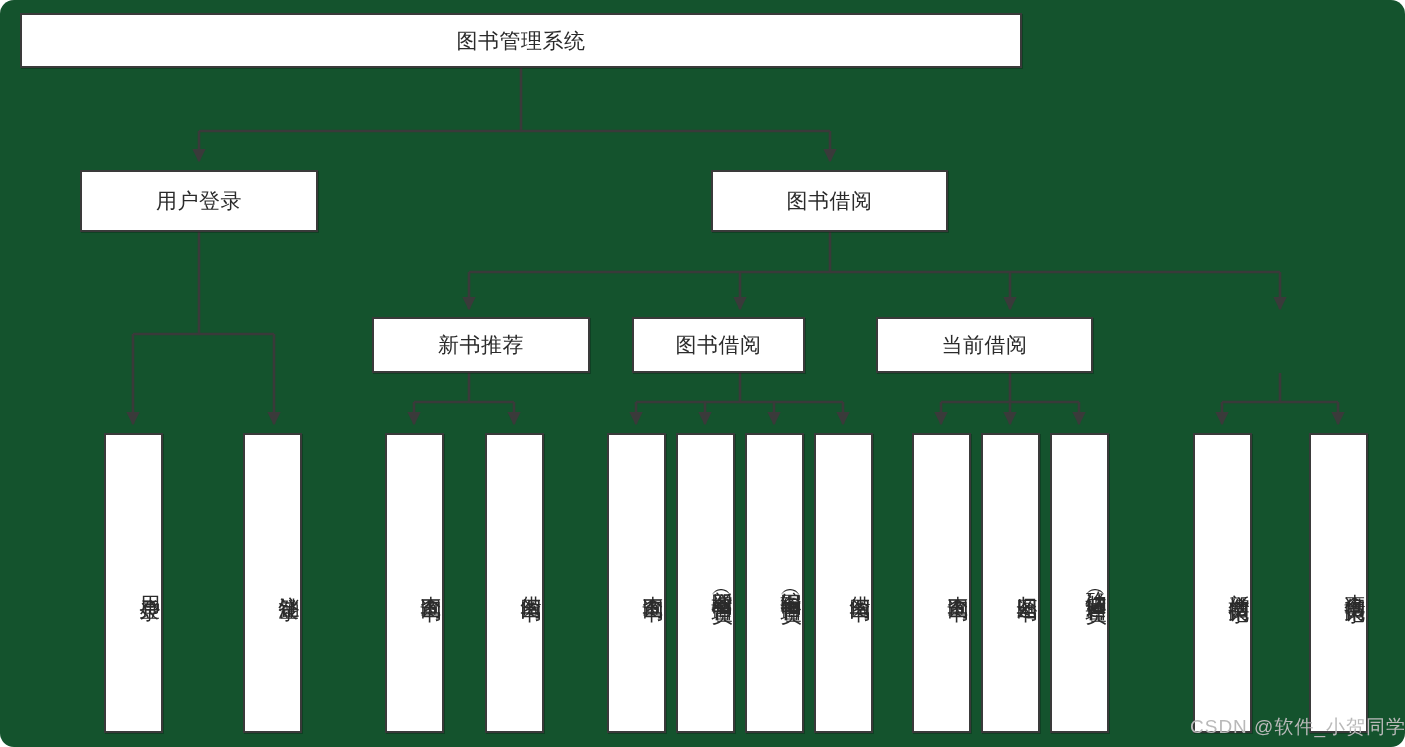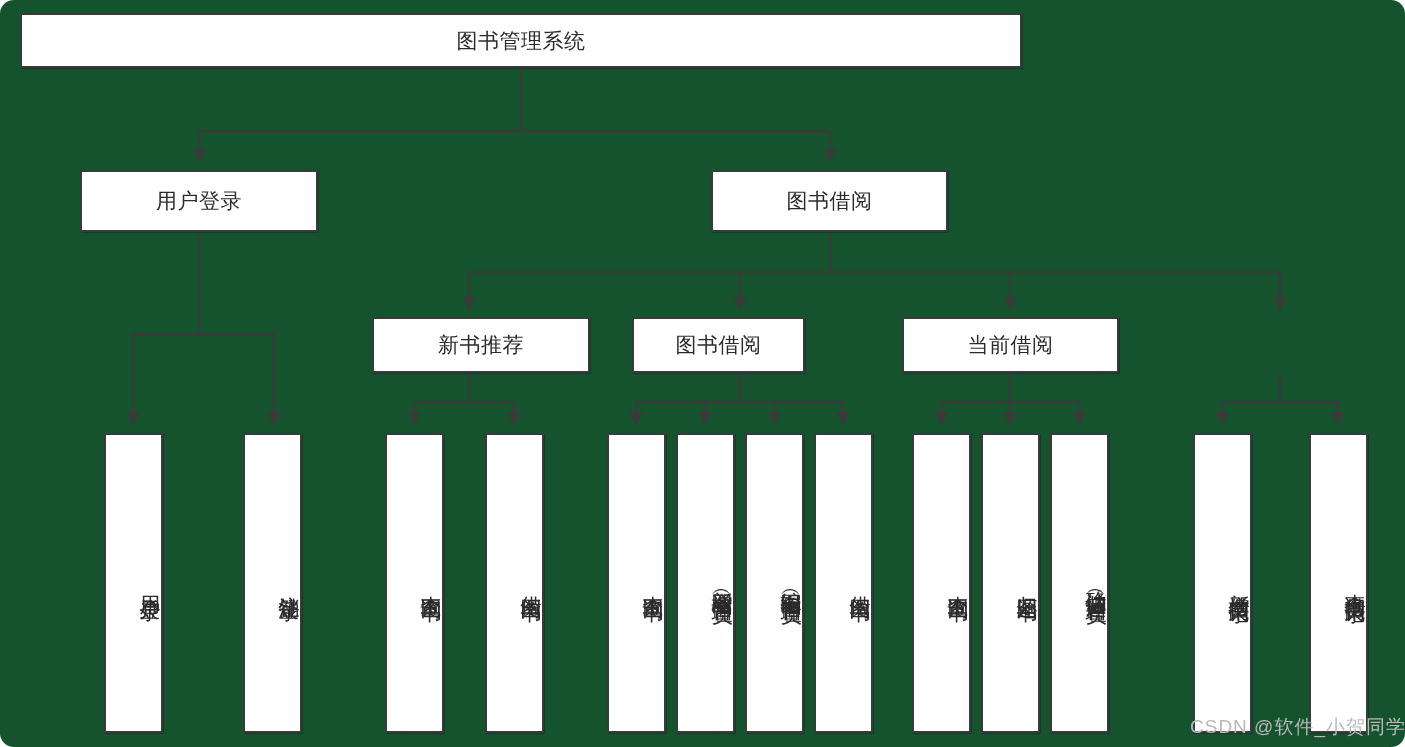--- a/index.html
+++ b/index.html
@@ -131,21 +131,21 @@
   <div class="node horiz" style="left:711px; top:170px; width:237px; height:62px;">
     <span>图书借阅</span>
   </div>
 
   <div class="node horiz" style="left:360px; top:317px; width:218px; height:56px;margin-left:12px;">
     <span>新书推荐</span>
   </div>
   <div class="node horiz" style="left:632px; top:317px; width:173px; height:56px;">
     <span>图书借阅</span>
   </div>
-  <div class="node horiz" style="left:902px; top:317px; width:217px; height:56px;font-family:Liberation Serif, serif;">
+  <div class="node horiz" style="left:876px; top:317px; width:217px; height:56px;font-family:Liberation Serif, serif;">
     <span>当前借阅</span>
   </div>
 
   <div class="node vert" style="left:104px; top:433px; width:59px; height:300px;">
     <span class="vlabel">用户登录</span>
   </div>
   <div class="node vert" style="left:243px; top:433px; width:59px; height:300px;">
     <span class="vlabel">注销登录</span>
   </div>
 

